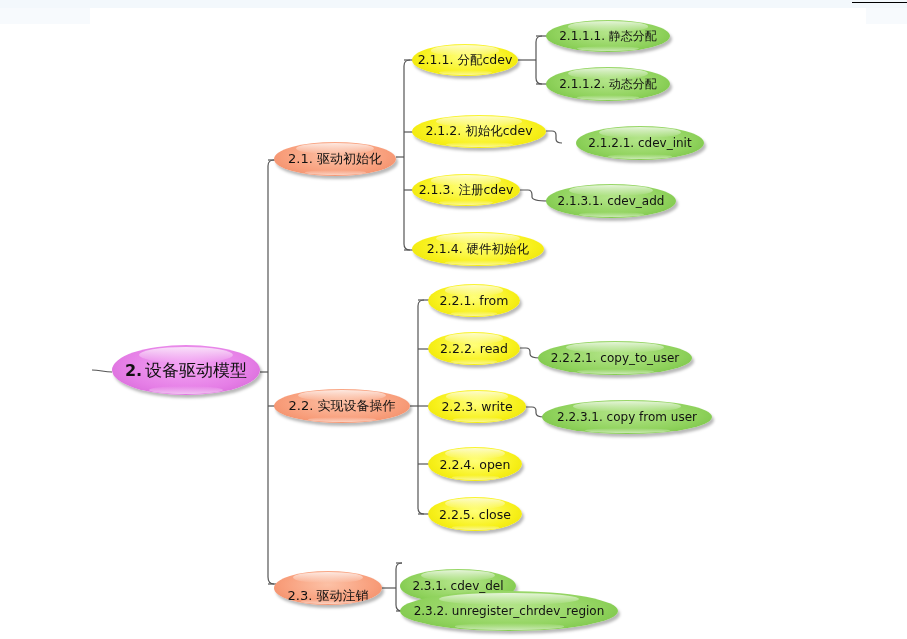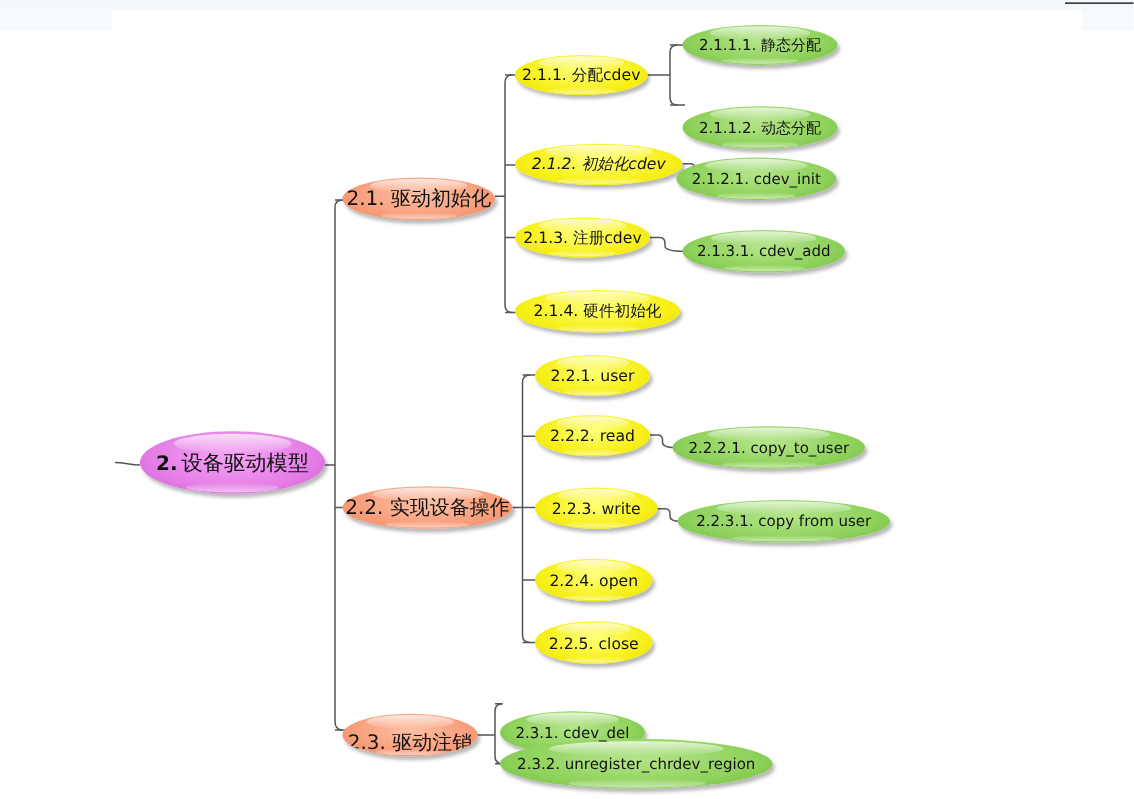--- a/index.html
+++ b/index.html
@@ -46,21 +46,21 @@
       pointer-events: none;
     }
     .node span { position: relative; z-index: 1; }
     .root {
       background: radial-gradient(ellipse at 50% 40%, #f4a6f4 0%, #e57ee6 60%, #d060d2 100%);
       font-size: 17px;
     }
     .root .num { font-size: 16px; font-weight: bold; margin-right: 3px; }
     .l1 {
       background: radial-gradient(ellipse at 50% 40%, #fcc1a6 0%, #f89e7b 60%, #ee8660 100%);
-      font-size: 16px;
+      font-size: 13px;
     }
     .l2 {
       background: radial-gradient(ellipse at 50% 40%, #ffff7a 0%, #f7f01a 60%, #e9df00 100%);
       font-size: 12.5px;
     }
     .l3 {
       background: radial-gradient(ellipse at 50% 40%, #b4e58a 0%, #8fd25c 60%, #6fbd3d 100%);
       font-size: 12px;
     }
   </style>
@@ -130,45 +130,45 @@
 <div class="node l1" style="left:274px; top:389px; width:136px; height:34px;">
   <span>2.2. 实现设备操作</span>
 </div>
 <div class="node l1" style="left:274px; top:571px; width:108px; height:34px;align-items:flex-end;">
   <span>2.3. 驱动注销</span>
 </div>
 
 <div class="node l2" style="left:412px; top:44px; width:106px; height:32px;">
   <span>2.1.1. 分配cdev</span>
 </div>
-<div class="node l2" style="left:412px; top:115px; width:134px; height:33px;font-style:italic;">
+<div class="node l2" style="left:412px; top:115px; width:134px; height:33px;">
   <span>2.1.2. 初始化cdev</span>
 </div>
 <div class="node l2" style="left:412px; top:174px; width:108px; height:32px;">
   <span>2.1.3. 注册cdev</span>
 </div>
 <div class="node l2" style="left:412px; top:232px; width:132px; height:34px;">
   <span>2.1.4. 硬件初始化</span>
 </div>
 
 <div class="node l3" style="left:546px; top:20px; width:124px; height:32px;">
   <span>2.1.1.1. 静态分配</span>
 </div>
-<div class="node l3" style="left:546px; top:85px; width:124px; height:34px;">
+<div class="node l3" style="left:546px; top:67px; width:124px; height:34px;">
   <span>2.1.1.2. 动态分配</span>
 </div>
-<div class="node l3" style="left:541px; top:126px; width:128px; height:34px;">
+<div class="node l3" style="left:576px; top:126px; width:128px; height:34px;">
   <span>2.1.2.1. cdev_init</span>
 </div>
 <div class="node l3" style="left:546px; top:184px; width:130px; height:34px;">
   <span>2.1.3.1. cdev_add</span>
 </div>
 
 <div class="node l2" style="left:428px; top:284px; width:92px; height:33px;">
-  <span>2.2.1. user</span>
+  <span>2.2.1. from</span>
 </div>
 <div class="node l2" style="left:428px; top:332px; width:92px; height:33px;">
   <span>2.2.2. read</span>
 </div>
 <div class="node l2" style="left:428px; top:390px; width:98px; height:33px;">
   <span>2.2.3. write</span>
 </div>
 <div class="node l2" style="left:428px; top:447px; width:94px; height:34px;">
   <span>2.2.4. open</span>
 </div>

